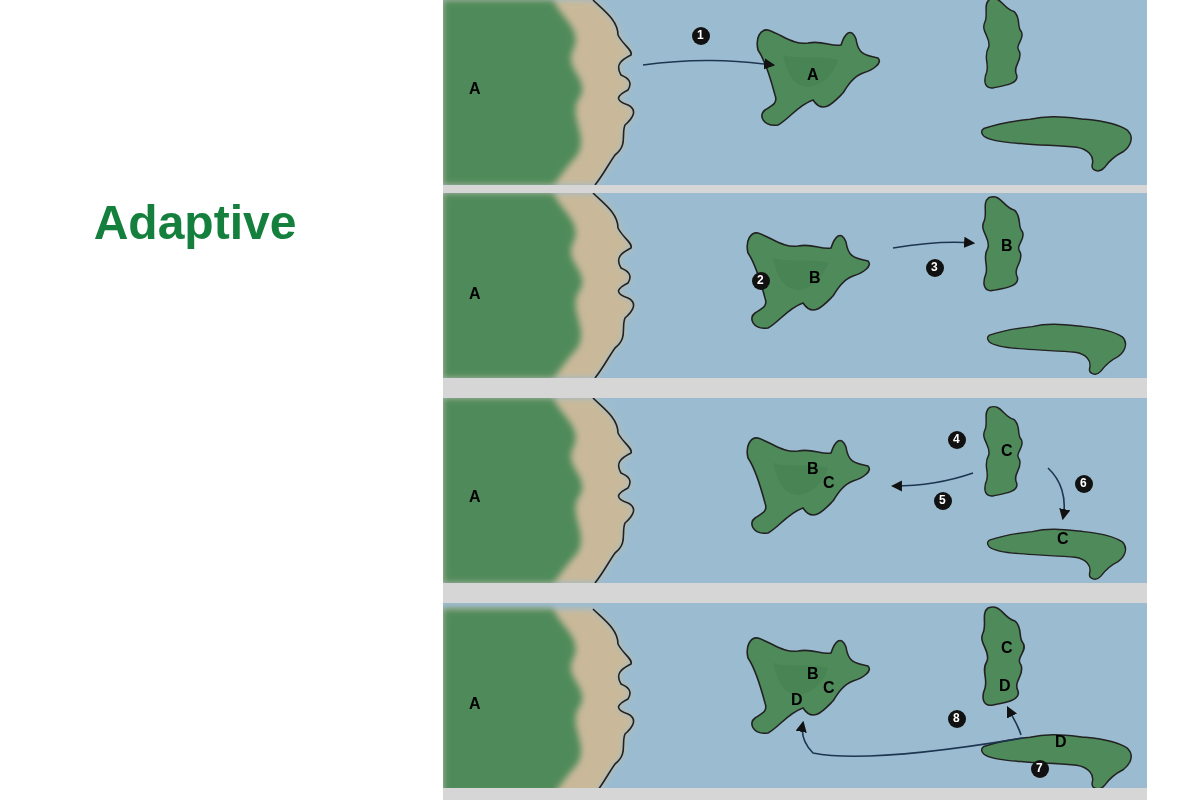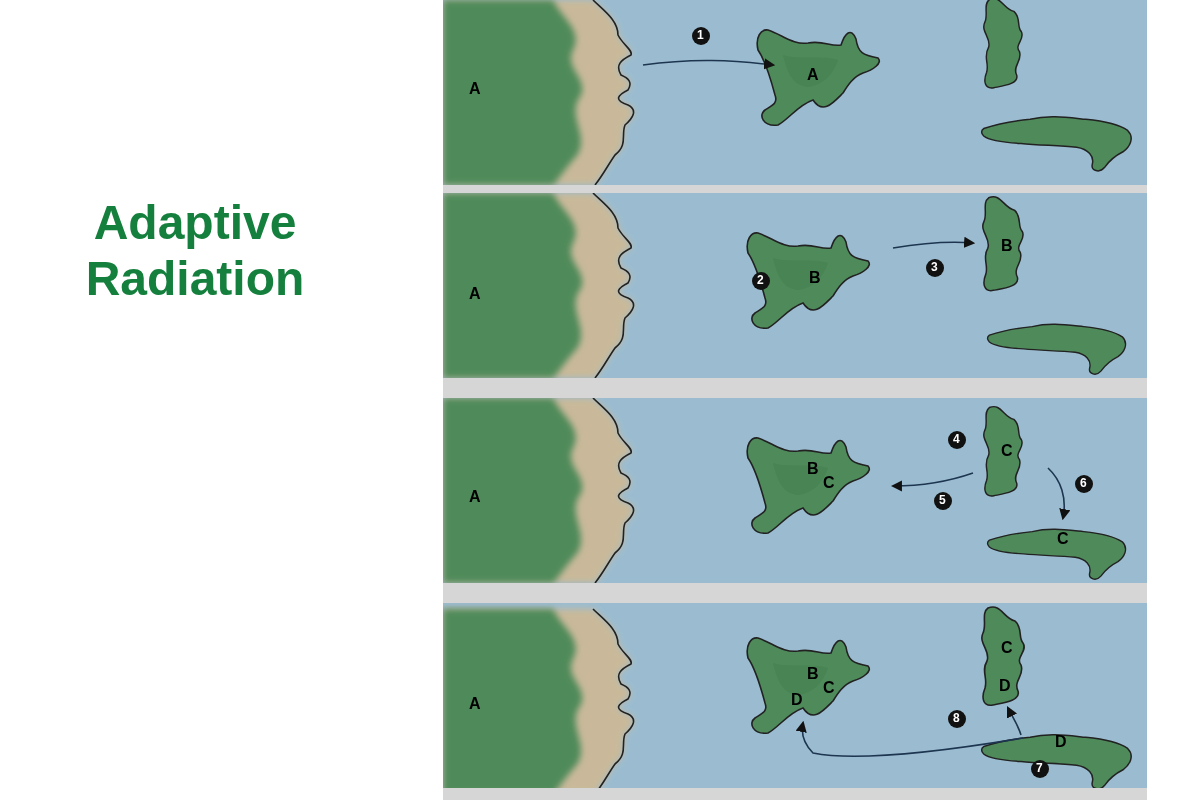--- a/index.html
+++ b/index.html
@@ -6,21 +6,20 @@
   body { width:1200px; height:800px; position:relative; overflow:hidden; font-family:"Liberation Sans", sans-serif; }
   .title { position:absolute; left:40px; top:195px; width:310px; text-align:center; font-weight:bold; font-size:48px; line-height:56px; color:#15803d; }
   .figure { position:absolute; left:443px; top:0; width:704px; height:800px; background:#d6d6d6; }
   .panel { position:absolute; left:0; width:704px; height:185px; overflow:hidden; background:#9bbcd0; }
 </style>
 </head>
 <body>
 
 <div class="title">
   <div>Adaptive</div>
-  <div>Radiation</div>
 </div>
 
 <div class="figure">
 
   <svg width="0" height="0" style="position:absolute">
     <defs>
       <filter id="blur">
           <feGaussianBlur stdDeviation="3"></feGaussianBlur>
         </filter>
       <symbol id="mainland" viewBox="0 0 704 185">

